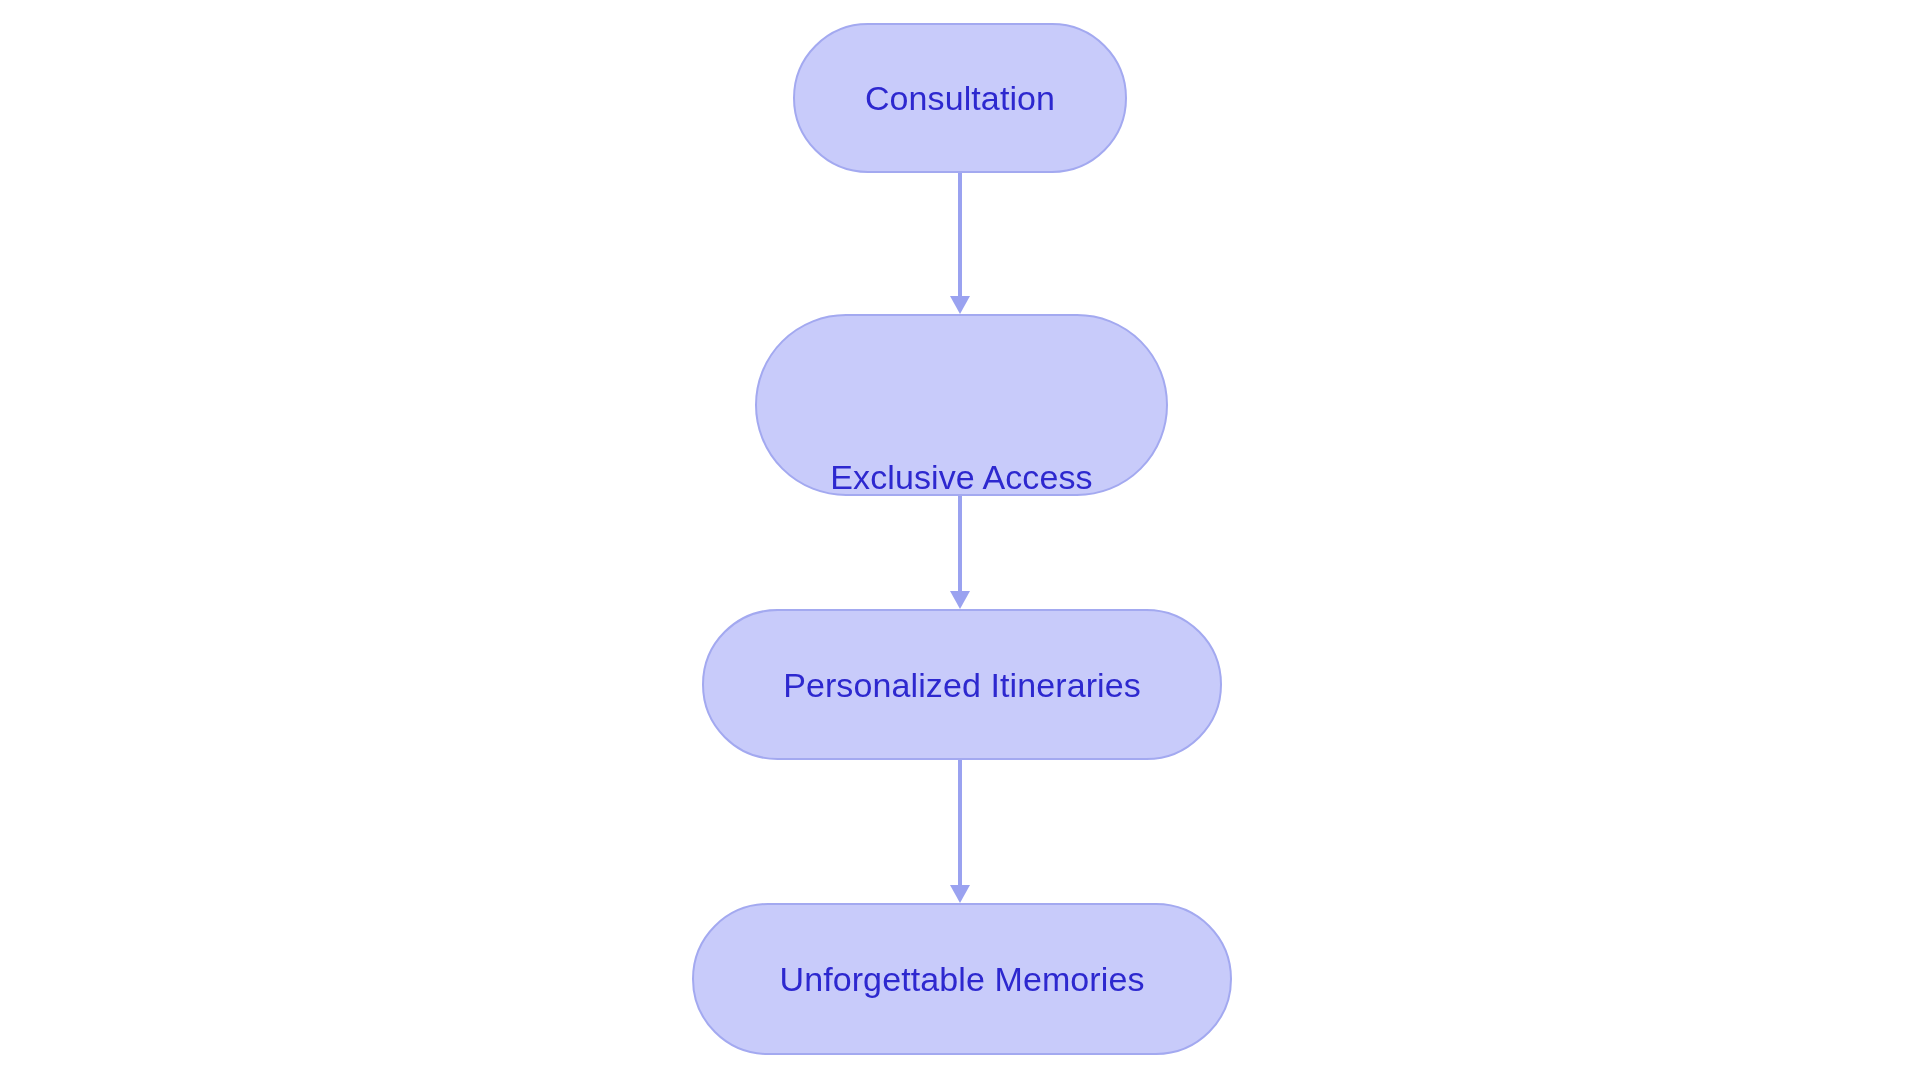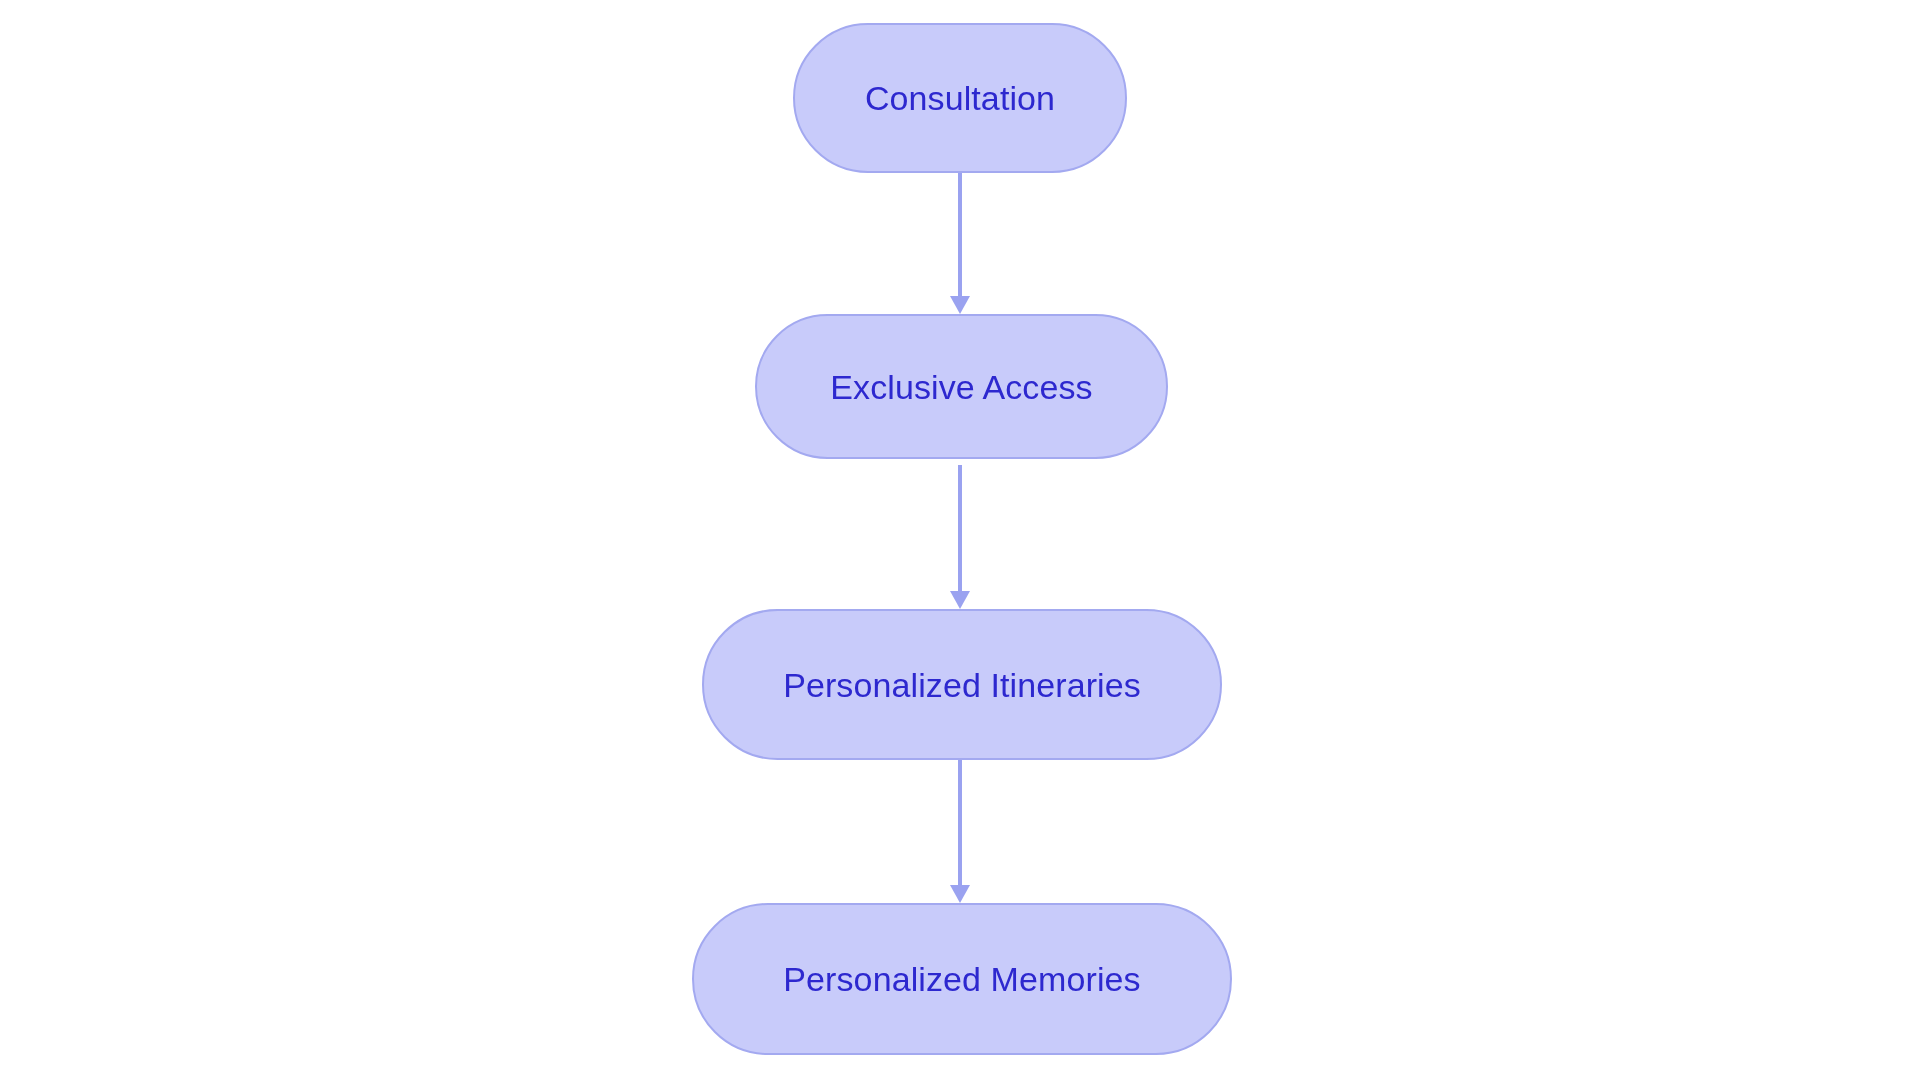--- a/index.html
+++ b/index.html
@@ -81,25 +81,25 @@
 
   <div class="flow-edge" style="left: 950px; top: 760px; width: 20px; height: 143px;">
     <div class="edge-line" style="height: 125px; background: rgb(154, 162, 240);"></div>
     <div class="edge-arrowhead" style="border-top-color: rgb(154, 162, 240);"></div>
   </div>
 
   <div class="flow-node" style="left: 793px; top: 23px; width: 334px; height: 150px; background: rgb(200, 203, 250); border-color: rgb(163, 169, 240); color: rgb(45, 40, 207);">
     <span class="node-label">Consultation</span>
   </div>
 
-  <div class="flow-node" style="left: 755px; top: 314px; width: 413px; height: 145px; background: rgb(200, 203, 250); border-color: rgb(163, 169, 240); color: rgb(45, 40, 207);">
+  <div class="flow-node" style="left: 755px; top: 314px; width: 413px; height: 182px; background: rgb(200, 203, 250); border-color: rgb(163, 169, 240); color: rgb(45, 40, 207); align-items: flex-end;">
     <span class="node-label">Exclusive Access</span>
   </div>
 
   <div class="flow-node" style="left: 702px; top: 609px; width: 520px; height: 151px; background: rgb(200, 203, 250); border-color: rgb(163, 169, 240); color: rgb(45, 40, 207); justify-content: center;">
     <span class="node-label">Personalized Itineraries</span>
   </div>
 
   <div class="flow-node" style="left: 692px; top: 903px; width: 540px; height: 152px; background: rgb(200, 203, 250); border-color: rgb(163, 169, 240); color: rgb(45, 40, 207);">
-    <span class="node-label">Personalized Memories</span>
+    <span class="node-label">Unforgettable Memories</span>
   </div>
 
 </div>
 
 </body></html>

